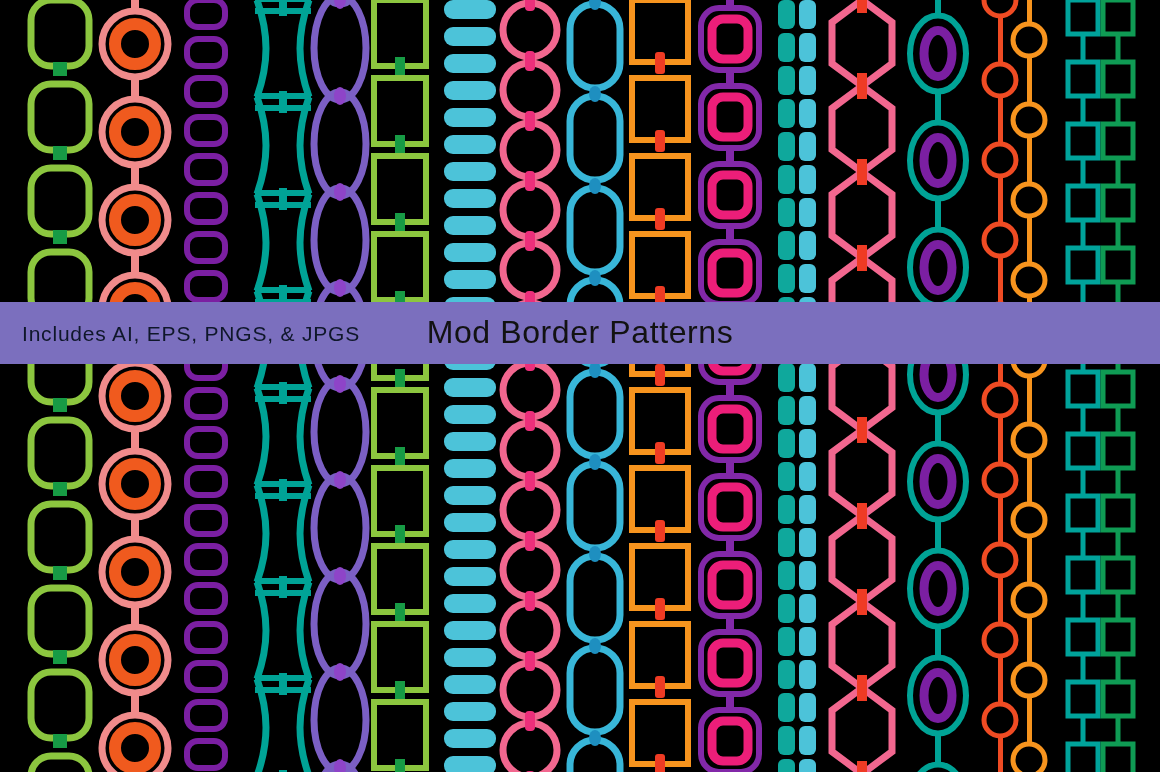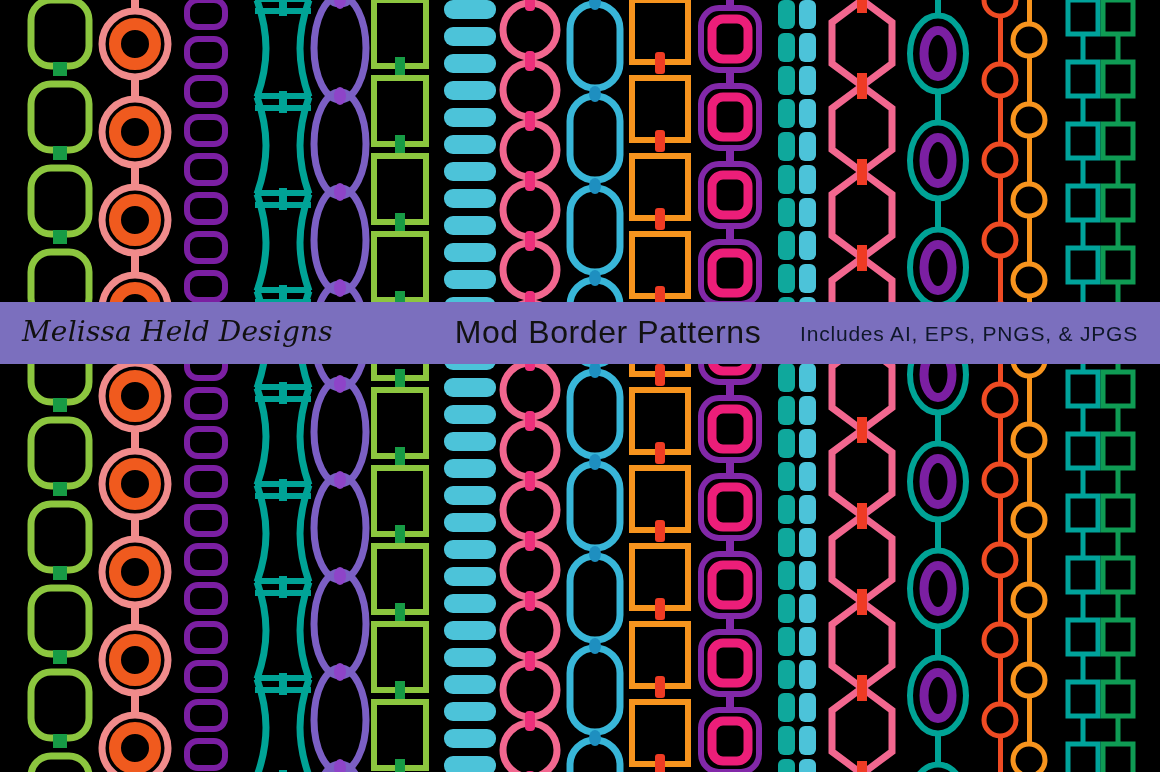--- a/index.html
+++ b/index.html
@@ -48,21 +48,20 @@
     font-family: "Liberation Sans", sans-serif;
     font-size: 32px;
     color: #121212;
     letter-spacing: 0.6px;
     white-space: nowrap;
     line-height: 1;
     position: absolute;
     left: 50%;
     top: 50%;
     transform: translate(-50%, -52%);
-    margin-left: 28px;
   }
   .banner-right {
     font-family: "Liberation Sans", sans-serif;
     font-size: 21px;
     color: #0f172a;
     letter-spacing: 0.8px;
     white-space: nowrap;
     line-height: 1;
   }
 </style>
@@ -596,18 +595,17 @@
         <rect x="1103" y="496" width="30" height="34" fill="#000" stroke="#0f9b54" stroke-width="5"></rect>
         <rect x="1103" y="558" width="30" height="34" fill="#000" stroke="#0f9b54" stroke-width="5"></rect>
         <rect x="1103" y="620" width="30" height="34" fill="#000" stroke="#0f9b54" stroke-width="5"></rect>
         <rect x="1103" y="682" width="30" height="34" fill="#000" stroke="#0f9b54" stroke-width="5"></rect>
         <rect x="1103" y="744" width="30" height="34" fill="#000" stroke="#0f9b54" stroke-width="5"></rect>
         <rect x="1103" y="806" width="30" height="34" fill="#000" stroke="#0f9b54" stroke-width="5"></rect>
       </g>
     </svg>
 
   <div class="banner" style="background: rgb(123, 111, 190); top: 302px; height: 62px;">
-    <div class="banner-left">Melissa Held Designs</div>
     <div class="banner-center">Mod Border Patterns</div>
     <div class="banner-right">Includes AI, EPS, PNGS, &amp; JPGS</div>
   </div>
 
 </div>
 
 </body></html>

